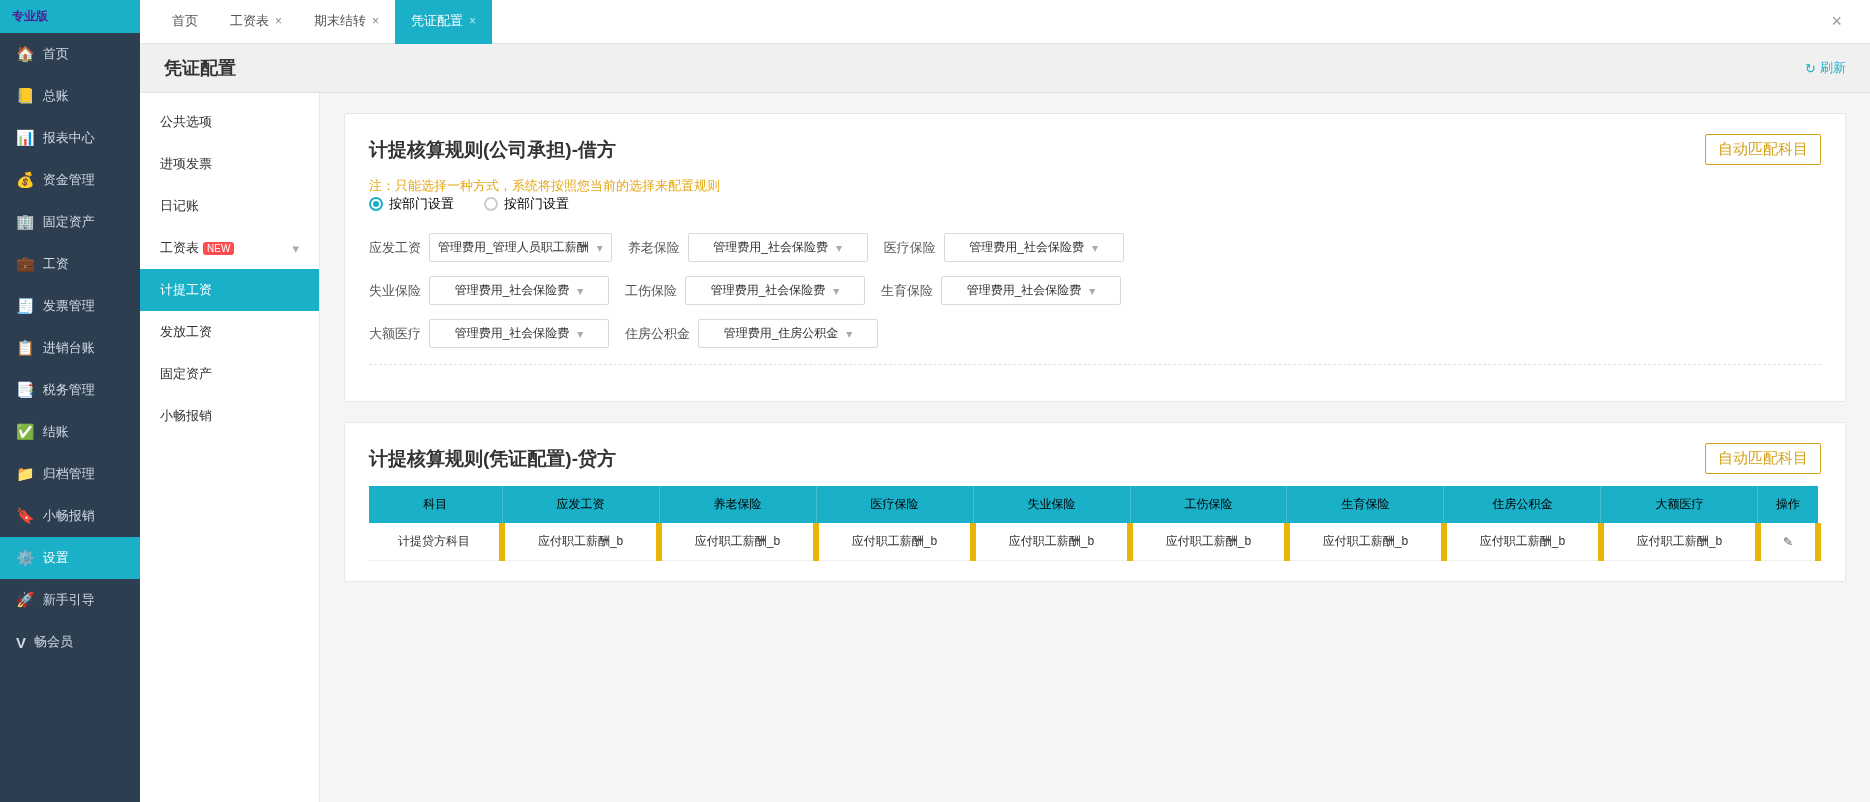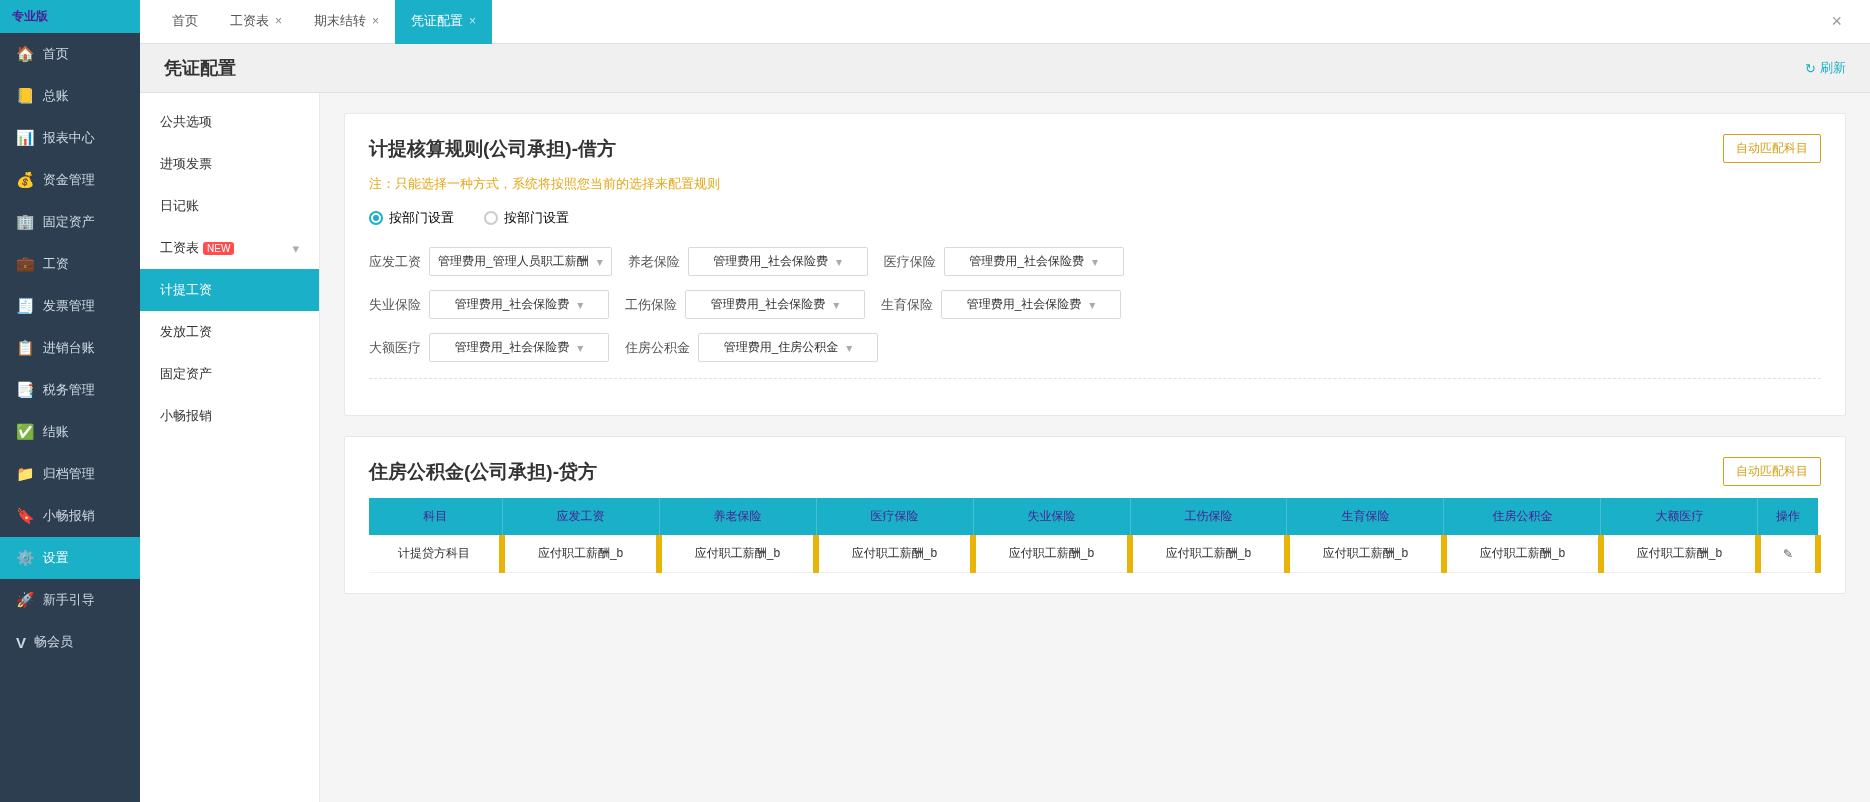--- a/index.html
+++ b/index.html
@@ -36,45 +36,45 @@
     .left-nav-item.active { background: #1ab0c8; color: white; }
     .new-badge { background: #ff4d4f; color: white; font-size: 10px; padding: 1px 4px; border-radius: 3px; margin-left: 4px; }
 
     
     .main-panel { flex: 1; overflow-y: auto; padding: 20px 24px; }
 
     
     .section { background: white; border: 1px solid #e8e8e8; border-radius: 2px; margin-bottom: 20px; padding: 20px 24px; }
     .section-header { display: flex; align-items: center; justify-content: space-between; margin-bottom: 12px; }
     .section-title { font-size: 19px; font-weight: bold; color: #333; }
-    .auto-match-btn { border: 1px solid #d4a017; color: #d4a017; background: white; padding: 5px 12px; cursor: pointer; font-size: 12px; border-radius: 2px; }
-
-    
-    .notice { color: #e6a817; font-size: 13px; margin-bottom: 16px; }
+    .auto-match-btn { border: 1px solid #d4a017; color: #d4a017; background: white; padding: 5px 12px; cursor: pointer; font-size: 15px; border-radius: 2px; }
+
+    
+    .notice { color: #e6a817; font-size: 13px; }
 
     
     .radio-group { display: flex; align-items: center; gap: 30px; margin-bottom: 20px; }
     .radio-item { display: flex; align-items: center; gap: 6px; cursor: pointer; }
     .radio-circle { width: 14px; height: 14px; border-radius: 50%; border: 2px solid #ccc; display: flex; align-items: center; justify-content: center; }
     .radio-circle.checked { border-color: #1ab0c8; }
     .radio-circle.checked::after { content: ''; width: 6px; height: 6px; border-radius: 50%; background: #1ab0c8; }
 
     
     .form-row { display: flex; align-items: center; gap: 16px; margin-bottom: 14px; flex-wrap: wrap; }
     .form-item { display: flex; align-items: center; gap: 8px; }
     .form-label { color: #555; font-size: 13px; white-space: nowrap; min-width: 52px; text-align: right; }
     .form-select { display: flex; align-items: center; border: 1px solid #d9d9d9; background: white; padding: 5px 8px; border-radius: 2px; font-size: 12px; color: #333; min-width: 180px; cursor: pointer; justify-content: center; }
     .form-select .arrow { color: #aaa; margin-left: 8px; }
 
     
     .divider { border: none; border-top: 1px dashed #e0e0e0; margin: 16px 0; }
 
     
     .data-table { width: 100%; border-collapse: collapse; font-size: 12px; }
-    .data-table thead tr { background: #1ab0c8; color: #4c1d95; }
+    .data-table thead tr { background: #1ab0c8; color: #000000; }
     .data-table thead th { padding: 10px 8px; text-align: center; font-weight: normal; border-right: 1px solid rgba(255,255,255,0.2); }
     .data-table tbody tr { background: white; border-bottom: 1px solid #f0f0f0; }
     .data-table tbody td { padding: 10px 8px; text-align: center; color: #333; border-right: 6px solid #eab308; }
     .edit-icon { cursor: pointer; color: #555; }
   </style>
 </head>
 <body>
 
 <div class="sidebar">
   <div class="sidebar-header">专业版</div>
@@ -285,21 +285,21 @@
               <span class="arrow">▾</span>
             </div>
           </div>
         </div>
 
         <hr class="divider">
       </div>
 
       <div class="section">
         <div class="section-header">
-          <span class="section-title">住房公积金(公司承担)-贷方</span>
+          <span class="section-title">计提核算规则(凭证配置)-贷方</span>
           <button class="auto-match-btn">自动匹配科目</button>
         </div>
 
         <table class="data-table">
           <thead>
             <tr>
               <th>科目</th>
               <th>应发工资</th>
               <th>养老保险</th>
               <th>医疗保险</th>

